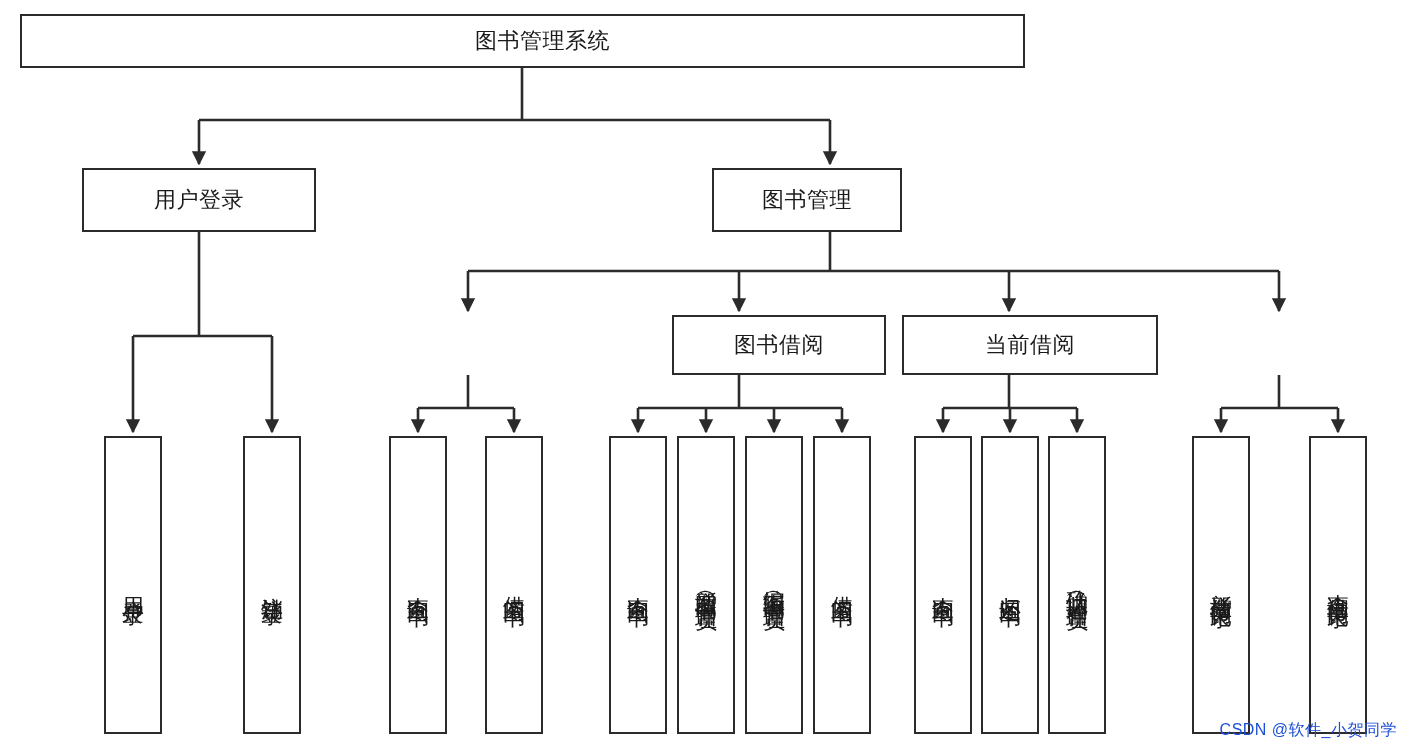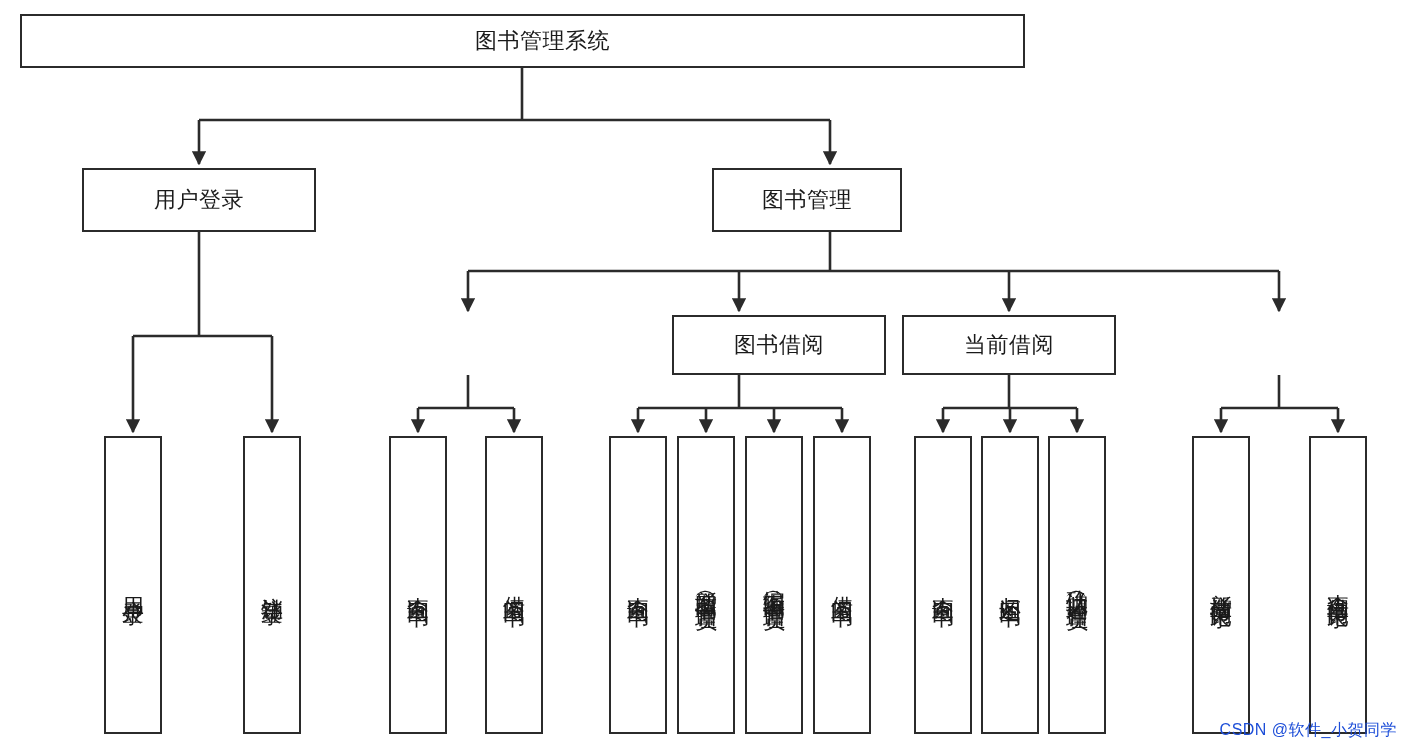--- a/index.html
+++ b/index.html
@@ -127,21 +127,21 @@
   <div class="node-box node-h" style="left:82px; top:168px; width:234px; height:64px;">
     <span class="node-label">用户登录</span>
   </div>
   <div class="node-box node-h" style="left:712px; top:168px; width:190px; height:64px;">
     <span class="node-label">图书管理</span>
   </div>
 
   <div class="node-box node-h" style="left:632px; top:315px; width:214px; height:60px;margin-left:40px;">
     <span class="node-label">图书借阅</span>
   </div>
-  <div class="node-box node-h" style="left:902px; top:315px; width:214px; height:60px;">
+  <div class="node-box node-h" style="left:902px; top:315px; width:256px; height:60px;">
     <span class="node-label">当前借阅</span>
   </div>
 
   <div class="node-box node-v" style="left:104px; top:436px; width:58px; height:298px;">
     <span class="node-label">用户登录</span>
   </div>
   <div class="node-box node-v" style="left:243px; top:436px; width:58px; height:298px;">
     <span class="node-label">注销登录</span>
   </div>
 

